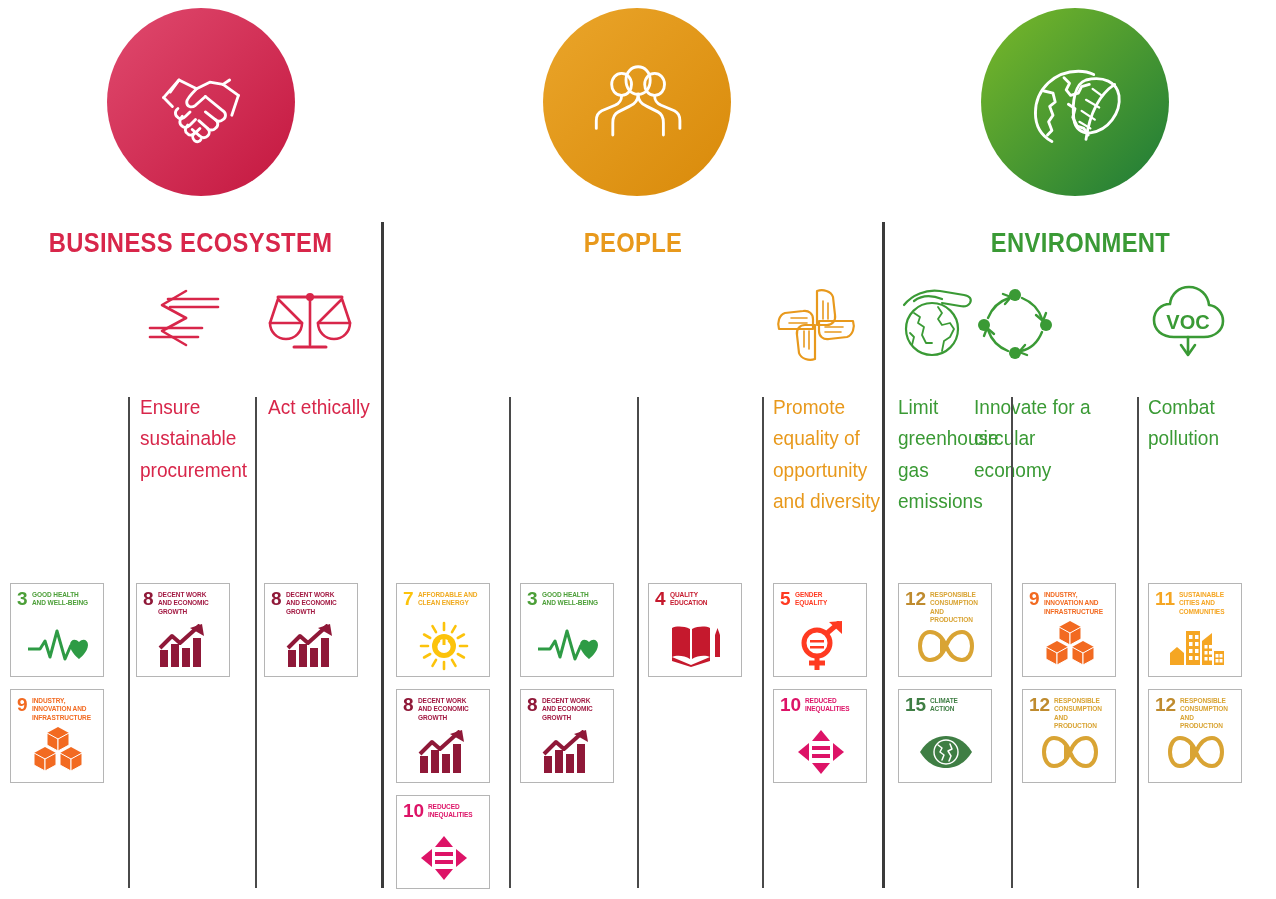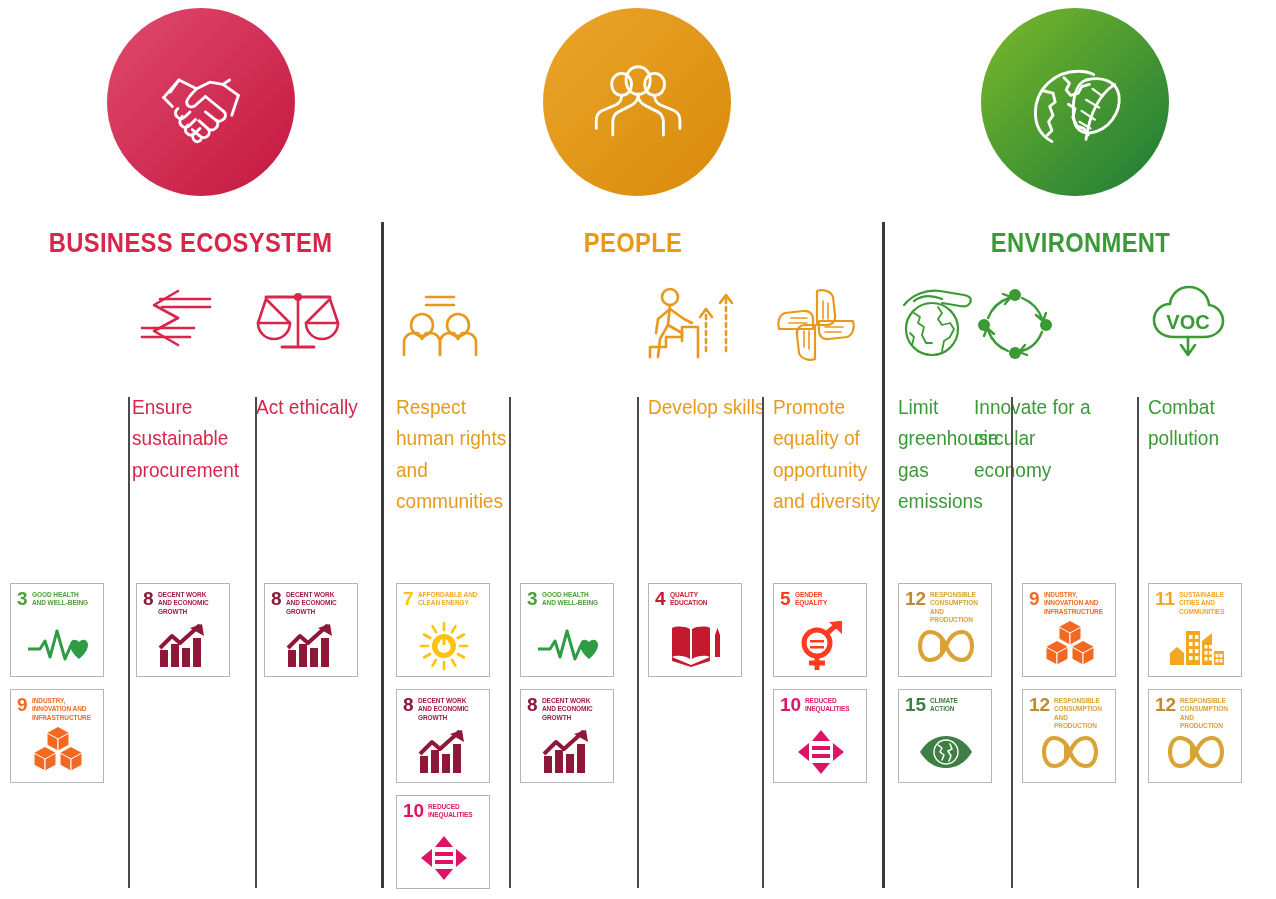--- a/index.html
+++ b/index.html
@@ -121,21 +121,21 @@
             </g>
             <g>
               <polygon points="28,26 39,20 50,26 39,32" fill="#f26a21"></polygon>
               <polygon points="28,26 39,32 39,44 28,38" fill="#f26a21" stroke="#fff" stroke-width="1" stroke-linejoin="round"></polygon>
               <polygon points="50,26 39,32 39,44 50,38" fill="#f26a21" stroke="#fff" stroke-width="1" stroke-linejoin="round"></polygon>
             </g>
           </svg>
         </div>
       </div>
     </div>
-    <div class="col" style="left: 132px; width: 122px;">
+    <div class="col" style="left: 140px; width: 122px;">
       <div class="col-icon">
         <svg width="84" height="66" viewBox="0 0 84 66">
           <path d="M46,6 L22,20 L46,33" fill="none" stroke="#d8264a" stroke-width="2.6" stroke-linecap="round" stroke-linejoin="round"></path>
           <path d="M46,33 L22,46 L46,60" fill="none" stroke="#d8264a" stroke-width="2.6" stroke-linecap="round" stroke-linejoin="round"></path>
           <line x1="28" y1="14" x2="78" y2="14" stroke="#d8264a" stroke-width="2.6" stroke-linecap="round"></line>
           <line x1="30" y1="22" x2="78" y2="22" stroke="#d8264a" stroke-width="2.6" stroke-linecap="round"></line>
           <line x1="10" y1="43" x2="62" y2="43" stroke="#d8264a" stroke-width="2.6" stroke-linecap="round"></line>
           <line x1="10" y1="52" x2="58" y2="52" stroke="#d8264a" stroke-width="2.6" stroke-linecap="round"></line>
         </svg>
       </div>
@@ -152,21 +152,21 @@
             <rect x="2" y="26" width="8" height="17" fill="#8f1838"></rect>
             <rect x="13" y="20" width="8" height="23" fill="#8f1838"></rect>
             <rect x="24" y="24" width="8" height="19" fill="#8f1838"></rect>
             <rect x="35" y="14" width="8" height="29" fill="#8f1838"></rect>
             <path d="M2,24 L14,12 L22,19 L42,1" fill="none" stroke="#8f1838" stroke-width="4" stroke-linecap="butt" stroke-linejoin="round"></path>
             <polygon points="44,0 46,12 32,4" fill="#8f1838"></polygon>
           </svg>
         </div>
       </div>
     </div>
-    <div class="col" style="left: 256px; width: 120px;">
+    <div class="col" style="left: 268px; width: 120px;">
       <div class="col-icon">
         <svg width="84" height="70" viewBox="0 0 84 70">
           <line x1="10" y1="12" x2="74" y2="12" stroke="#d8264a" stroke-width="3" stroke-linecap="round"></line>
           <circle cx="42" cy="12" r="4" fill="#d8264a"></circle>
           <line x1="42" y1="12" x2="42" y2="60" stroke="#d8264a" stroke-width="2.6" stroke-linecap="round"></line>
           <line x1="26" y1="62" x2="58" y2="62" stroke="#d8264a" stroke-width="3" stroke-linecap="round"></line>
           <path d="M10,14 L2,38 A16,16 0 0 0 34,38 Z" fill="none" stroke="#d8264a" stroke-width="2.6" stroke-linecap="round" stroke-linejoin="round"></path>
           <line x1="2" y1="38" x2="34" y2="38" stroke="#d8264a" stroke-width="2.6" stroke-linecap="round"></line>
           <path d="M74,14 L50,38 A16,16 0 0 0 82,38 Z" fill="none" stroke="#d8264a" stroke-width="2.6" stroke-linecap="round" stroke-linejoin="round"></path>
           <line x1="50" y1="38" x2="82" y2="38" stroke="#d8264a" stroke-width="2.6" stroke-linecap="round"></line>
@@ -199,33 +199,20 @@
           <path d="M36,44 C36,49 34,51 30,53 L18,58 C14,60 13,63 13,67 L13,74" fill="none" stroke="#fff" stroke-width="2.6" stroke-linecap="round" stroke-linejoin="round"></path>
           <path d="M66,44 C60,44 57,39 57,34 C57,28 61,24 66,24 C71,24 75,28 75,34 C75,39 72,44 66,44 Z" fill="none" stroke="#fff" stroke-width="2.6" stroke-linecap="round" stroke-linejoin="round"></path>
           <path d="M66,44 C66,49 68,51 72,53 L84,58 C88,60 89,63 89,67 L89,74" fill="none" stroke="#fff" stroke-width="2.6" stroke-linecap="round" stroke-linejoin="round"></path>
           <path d="M51,43 C44,43 40,37 40,30 C40,23 45,18 51,18 C57,18 62,23 62,30 C62,37 58,43 51,43 Z" fill="none" stroke="#fff" stroke-width="2.6" stroke-linecap="round" stroke-linejoin="round"></path>
           <path d="M51,43 C51,49 48,52 43,54 L33,59 C29,61 28,65 28,69 L28,80" fill="none" stroke="#fff" stroke-width="2.6" stroke-linecap="round" stroke-linejoin="round"></path>
           <path d="M51,43 C51,49 54,52 59,54 L69,59 C73,61 74,65 74,69 L74,80" fill="none" stroke="#fff" stroke-width="2.6" stroke-linecap="round" stroke-linejoin="round"></path>
         </svg>
       </span>
     </div>
     <div class="sec-title" style="left: 384px; width: 498px; top: 226px; color: rgb(232, 153, 28);">PEOPLE</div>
-    <div class="col" style="left: 396px; width: 118px;">
-      <div class="col-icon">
-        <svg width="88" height="72" viewBox="0 0 88 72">
-          <line x1="30" y1="12" x2="58" y2="12" stroke="#e8991c" stroke-width="2.6" stroke-linecap="round"></line>
-          <line x1="30" y1="20" x2="58" y2="20" stroke="#e8991c" stroke-width="2.6" stroke-linecap="round"></line>
-          <circle cx="26" cy="40" r="11" fill="none" stroke="#e8991c" stroke-width="2.6"></circle>
-          <path d="M8,70 L8,58 C8,52 12,48 18,48 L22,48 L26,54 L30,48 L34,48 C40,48 44,52 44,58 L44,70" fill="none" stroke="#e8991c" stroke-width="2.6" stroke-linecap="round" stroke-linejoin="round"></path>
-          <circle cx="62" cy="40" r="11" fill="none" stroke="#e8991c" stroke-width="2.6"></circle>
-          <path d="M44,70 L44,58 C44,52 48,48 54,48 L58,48 L62,54 L66,48 L70,48 C76,48 80,52 80,58 L80,70" fill="none" stroke="#e8991c" stroke-width="2.6" stroke-linecap="round" stroke-linejoin="round"></path>
-        </svg>
-      </div>
-      <div class="col-text" style="color: rgb(232, 153, 28); width: 127px;">Respect human rights and communities</div>
-    </div>
     <div class="badges" style="left: 396px;">
       <div class="badge">
         <div class="badge-head">
           <div class="badge-num" style="color: rgb(252, 195, 11);">7</div>
           <div class="badge-label" style="color: rgb(240, 171, 32);">AFFORDABLE AND CLEAN ENERGY</div>
         </div>
         <div class="badge-art">
           <svg width="50" height="50" viewBox="0 0 50 50">
             <circle cx="25" cy="25" r="12" fill="#fcc30b"></circle>
             <circle cx="25" cy="25" r="7" fill="#fff"></circle>
@@ -301,38 +288,20 @@
           <svg width="52" height="44" viewBox="0 0 52 44">
             <rect x="2" y="26" width="8" height="17" fill="#8f1838"></rect>
             <rect x="13" y="20" width="8" height="23" fill="#8f1838"></rect>
             <rect x="24" y="24" width="8" height="19" fill="#8f1838"></rect>
             <rect x="35" y="14" width="8" height="29" fill="#8f1838"></rect>
             <path d="M2,24 L14,12 L22,19 L42,1" fill="none" stroke="#8f1838" stroke-width="4" stroke-linecap="butt" stroke-linejoin="round"></path>
             <polygon points="44,0 46,12 32,4" fill="#8f1838"></polygon>
           </svg>
         </div>
       </div>
-    </div>
-    <div class="col" style="left: 648px; width: 118px;">
-      <div class="col-icon">
-        <svg width="92" height="74" viewBox="0 0 92 74">
-          <circle cx="22" cy="12" r="8" fill="none" stroke="#e8991c" stroke-width="2.6"></circle>
-          <path d="M22,20 L20,40" fill="none" stroke="#e8991c" stroke-width="2.6" stroke-linecap="round" stroke-linejoin="round"></path>
-          <path d="M22,24 L10,34 L8,48" fill="none" stroke="#e8991c" stroke-width="2.6" stroke-linecap="round" stroke-linejoin="round"></path>
-          <path d="M22,24 L36,34 L44,38" fill="none" stroke="#e8991c" stroke-width="2.6" stroke-linecap="round" stroke-linejoin="round"></path>
-          <path d="M20,40 L12,54 L10,72" fill="none" stroke="#e8991c" stroke-width="2.6" stroke-linecap="round" stroke-linejoin="round"></path>
-          <path d="M20,40 L34,48 L34,56" fill="none" stroke="#e8991c" stroke-width="2.6" stroke-linecap="round" stroke-linejoin="round"></path>
-          <path d="M2,72 L2,62 L18,62 L18,52 L34,52 L34,42 L50,42 L50,72" fill="none" stroke="#e8991c" stroke-width="2.6" stroke-linecap="round" stroke-linejoin="round"></path>
-          <line x1="58" y1="66" x2="58" y2="24" stroke="#e8991c" stroke-width="2.6" stroke-linecap="round" stroke-dasharray="4 4"></line>
-          <path d="M52,32 L58,24 L64,32" fill="none" stroke="#e8991c" stroke-width="2.6" stroke-linecap="round" stroke-linejoin="round"></path>
-          <line x1="78" y1="66" x2="78" y2="10" stroke="#e8991c" stroke-width="2.6" stroke-linecap="round" stroke-dasharray="4 4"></line>
-          <path d="M72,18 L78,10 L84,18" fill="none" stroke="#e8991c" stroke-width="2.6" stroke-linecap="round" stroke-linejoin="round"></path>
-        </svg>
-      </div>
-      <div class="col-text" style="color: rgb(232, 153, 28); width: 127px;">Develop skills</div>
     </div>
     <div class="badges" style="left: 648px;">
       <div class="badge">
         <div class="badge-head">
           <div class="badge-num" style="color: rgb(197, 25, 45);">4</div>
           <div class="badge-label" style="color: rgb(197, 25, 45);">QUALITY EDUCATION</div>
         </div>
         <div class="badge-art">
           <svg width="52" height="42" viewBox="0 0 52 42">
             <path d="M20,4 C14,1 6,1 2,3 L2,32 C6,30 14,30 20,34 Z" fill="#c5192d"></path>

